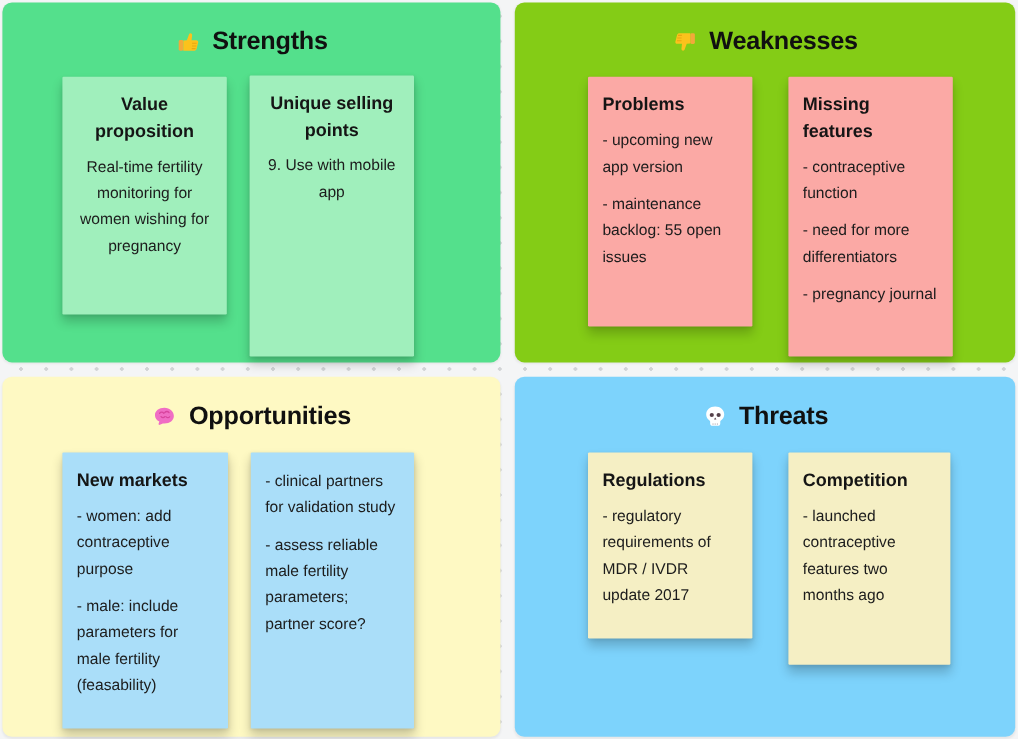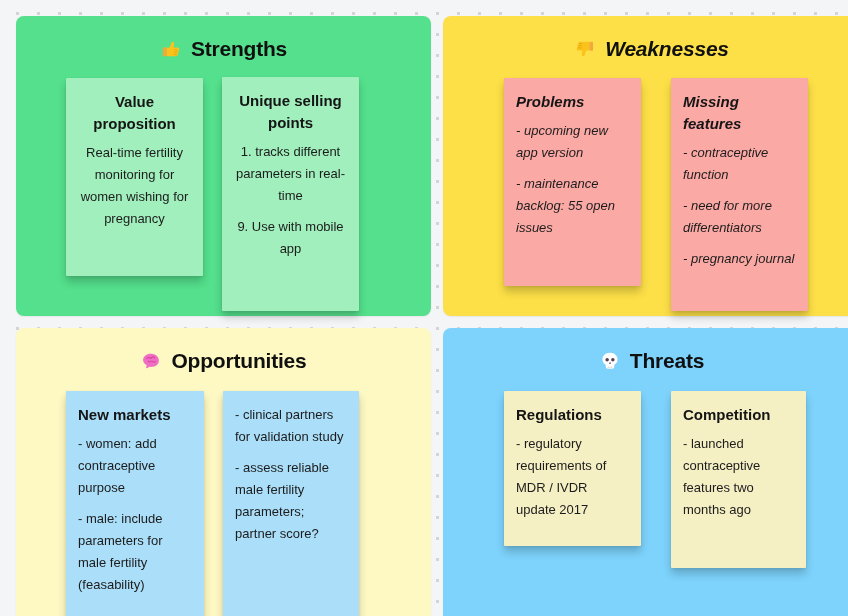--- a/index.html
+++ b/index.html
@@ -10,29 +10,29 @@
     background-image:radial-gradient(circle,#d2d4d6 1.5px,transparent 1.7px);
     background-size:21px 21px;
     background-position:7px 3px;
   }
   .board{
     width:716px;height:616px;box-sizing:border-box;
     display:grid;
     grid-template-columns:415px 417px;
     grid-template-rows:300px 300px;
     gap:12px;
-    padding:16px;
+    padding:2px;
   }
   .quadrant{
     position:relative;
     border-radius:8px;
     box-shadow:0 1px 2px rgba(0,0,0,0.06);
   }
   .q-strengths{background:#54e08c;}
-  .q-weaknesses{background:#fde047;font-style:italic;}
+  .q-weaknesses{background:#84cc16;}
   .q-opportunities{background:#fef9c3;}
   .q-threats{background:#7dd3fc;}
 
   .q-header{
     display:flex;align-items:center;justify-content:center;
     gap:9px;margin-top:21px;
     font-size:21px;font-weight:700;color:#101010;
     letter-spacing:-0.2px;
   }
   .q-header .icon{display:inline-flex;width:22px;height:22px;}
@@ -76,21 +76,20 @@
         </svg>
       </span>
       <span>Strengths</span>
     </div>
     <div class="note" style="left:50px;top:62px;width:137px;min-height:198px">
       <h3>Value proposition</h3>
       <p>Real-time fertility monitoring for women wishing for pregnancy</p>
     </div>
     <div class="note" style="left:206px;top:61px;width:137px;min-height:234px">
       <h3>Unique selling points</h3>
-      <p>1. tracks different parameters in real-time</p>
       <p>9. Use with mobile app</p>
     </div>
   </div>
 
   <div class="quadrant q-weaknesses">
     <div class="q-header">
       <span class="icon">
         <svg viewBox="0 0 24 24" style="transform:rotate(180deg)">
           <rect x="3.2" y="10.2" width="4.2" height="9.8" rx="1.3" fill="#f2a93b"></rect>
           <path d="M7.4 10.6 L10.6 10.4 L12.5 5.1 C13.1 3.4 15.6 4.0 15.4 5.9 L14.9 10.3 L19.2 10.3 C20.4 10.3 21.2 11.4 20.9 12.5 L19.4 18.4 C19.1 19.4 18.2 20 17.1 20 L7.4 20 Z" fill="#fcc21c"></path>

